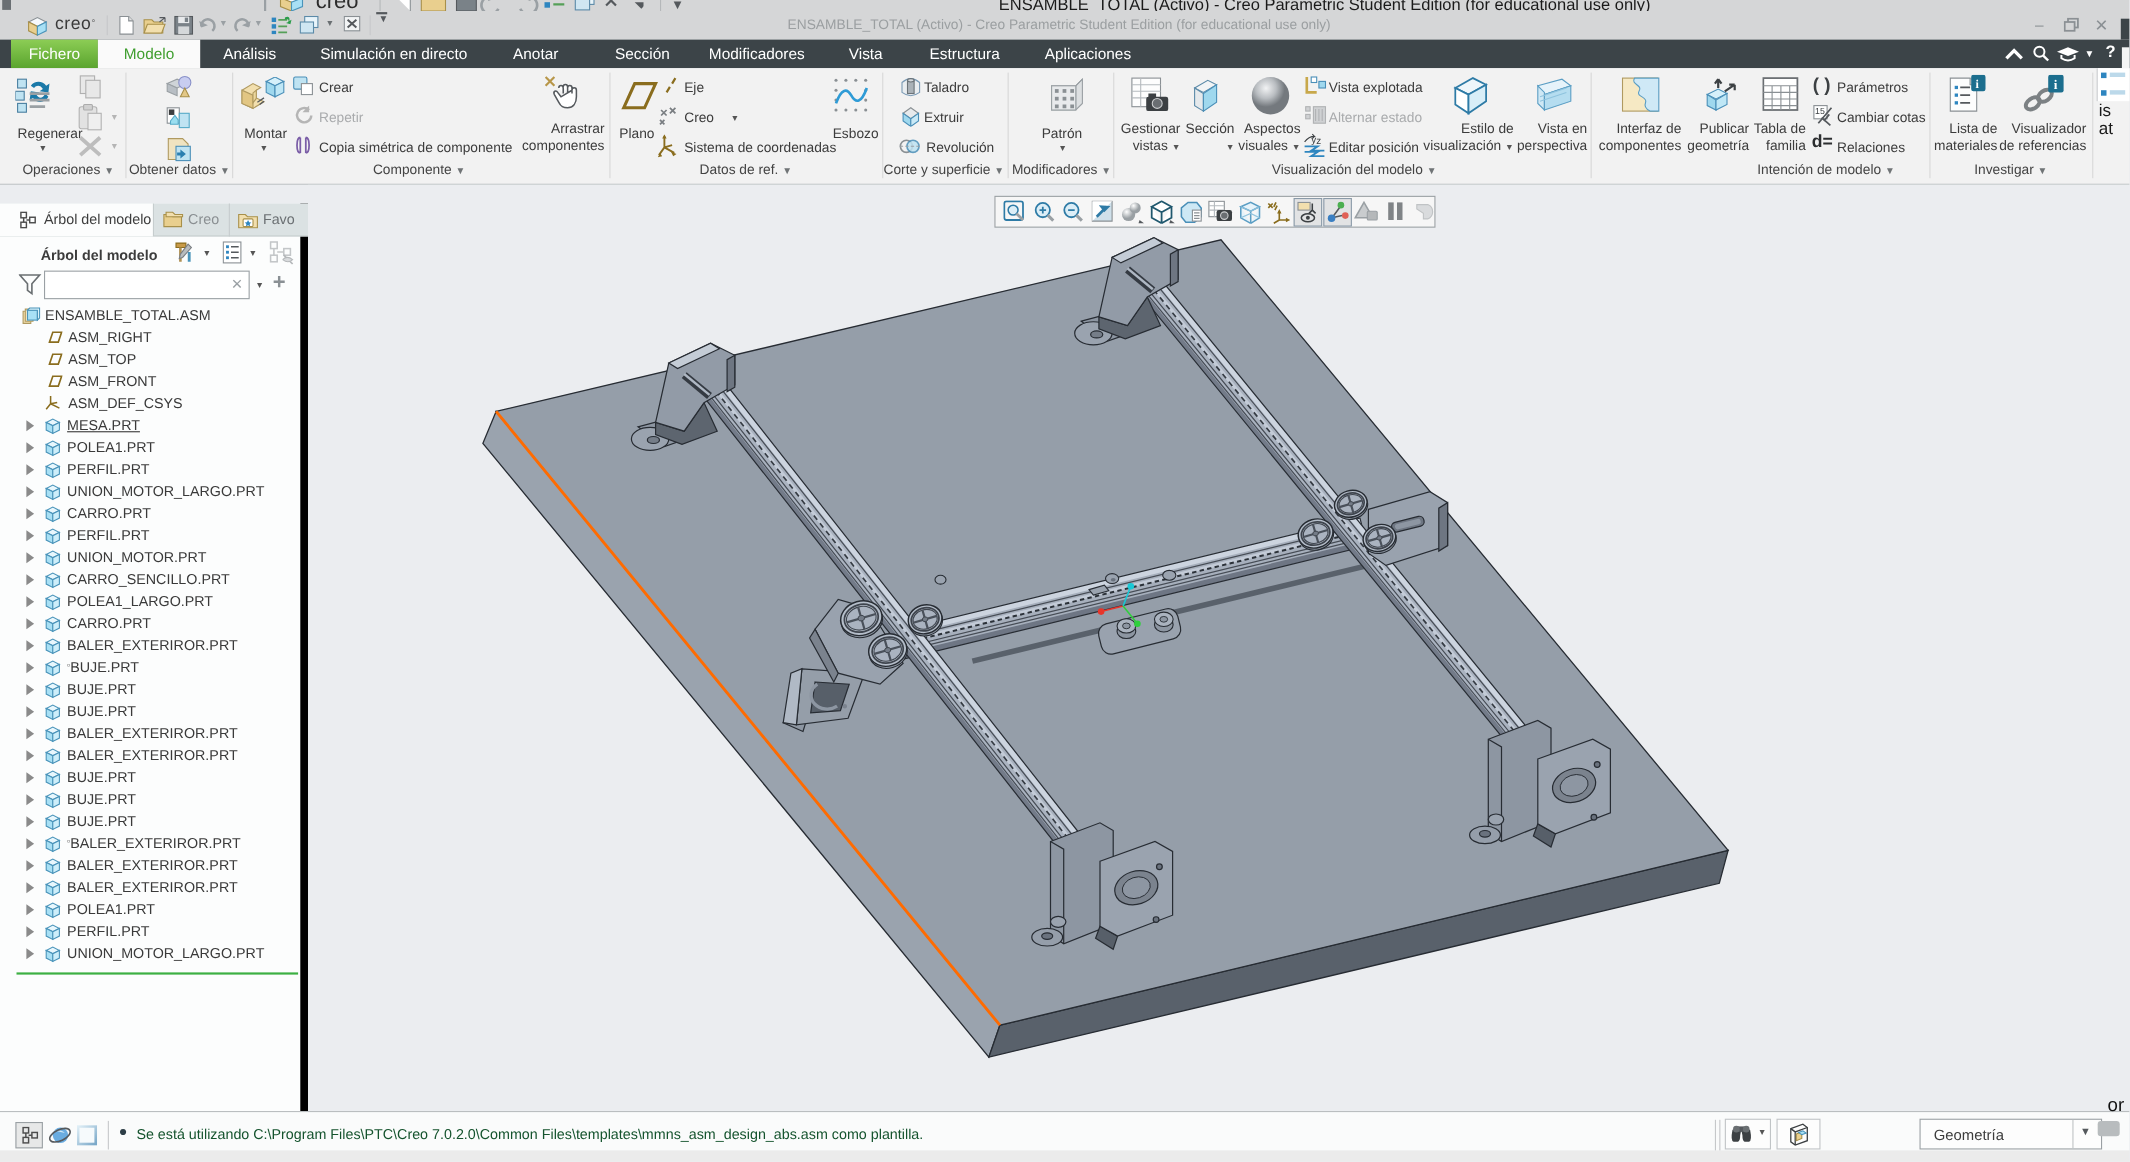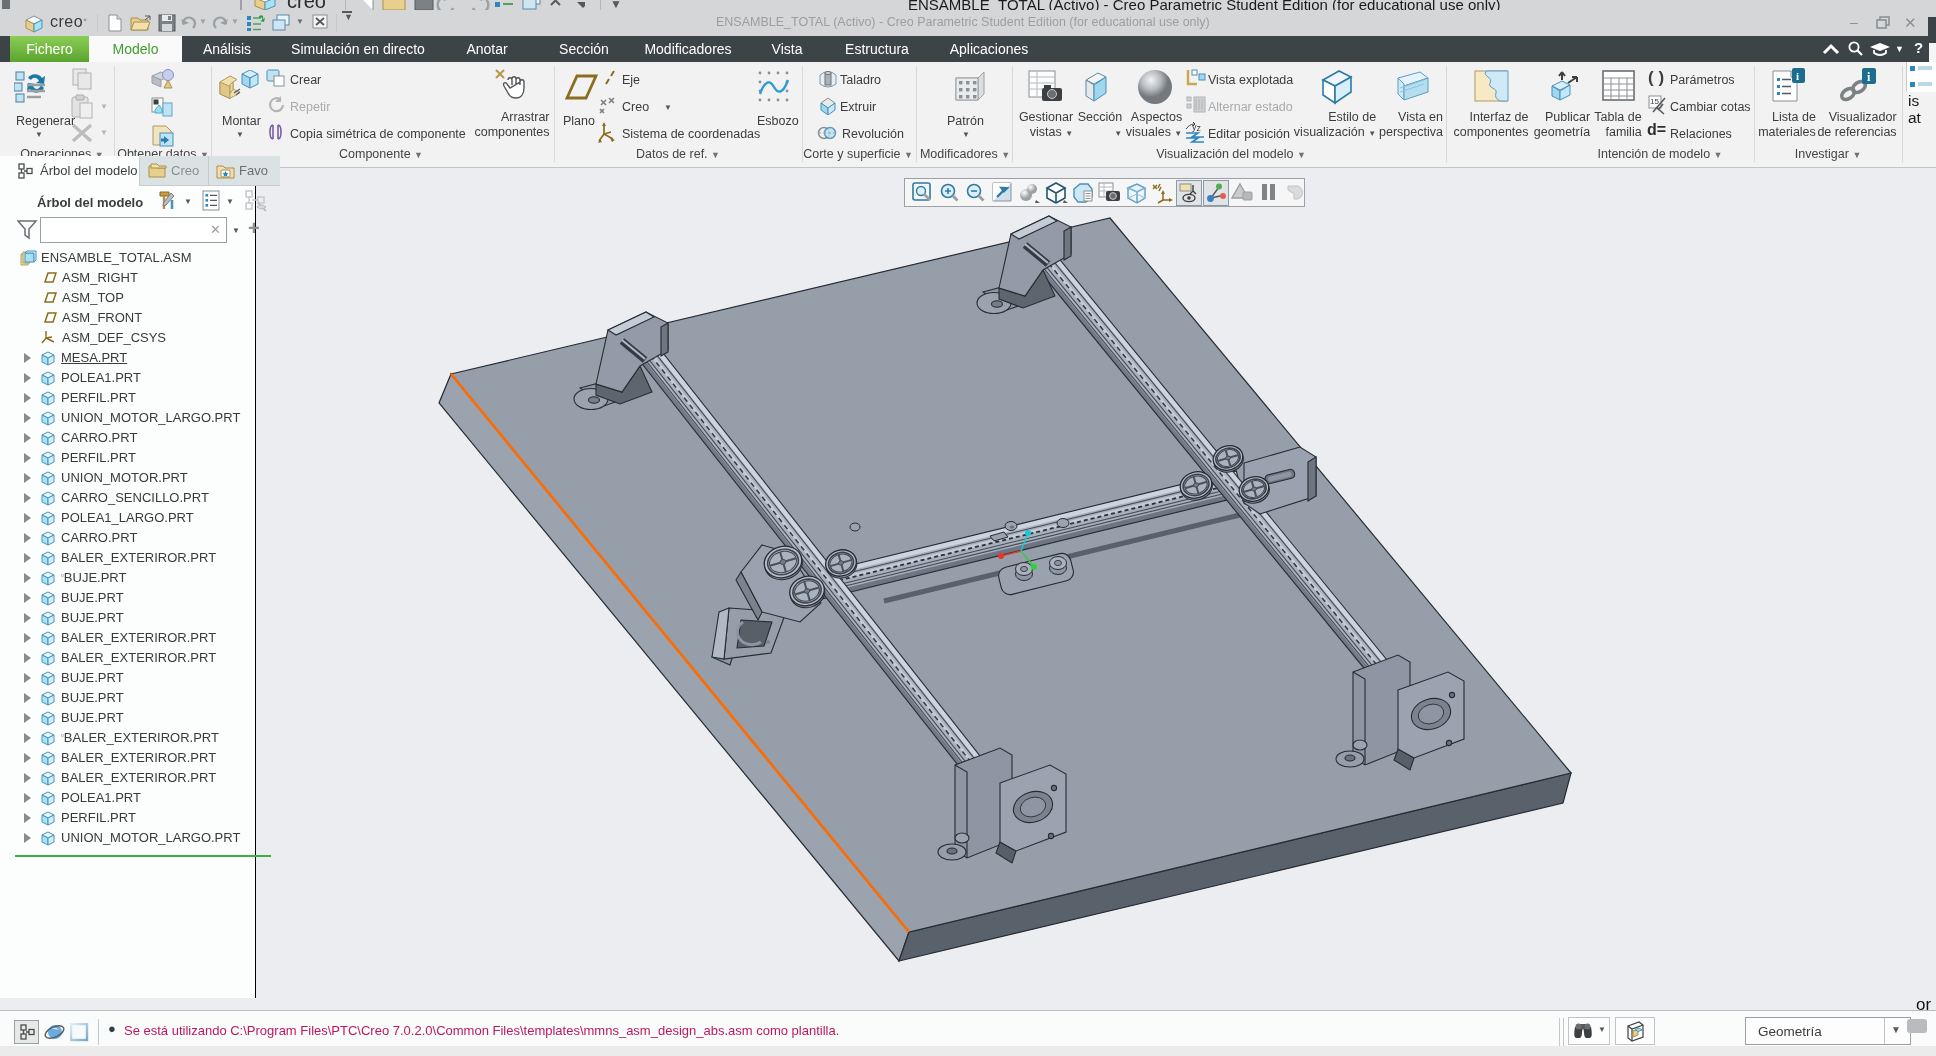--- a/index.html
+++ b/index.html
@@ -20,21 +20,21 @@
 
 #ribbon{left:0;top:62px;width:1936px;height:106px;background:#f2f2f2;border-bottom:1px solid #c0c4c6}
 .gsep{position:absolute;top:4px;height:96px;width:1px;background:#d8d8d8}
 .glabel{position:absolute;top:85px;height:16px;font-size:12.5px;color:#444;white-space:nowrap;transform:translateX(-50%)}
 .glabel b{font-weight:normal;color:#707476;font-size:9px}
 .rlbl{position:absolute;font-size:12.5px;color:#3c3c3c;white-space:nowrap}
 .rlbl2{position:absolute;font-size:12.5px;color:#3c3c3c;white-space:nowrap;text-align:right;transform:translateX(-50%);line-height:14.5px}
 .gray{color:#a9abad !important}
 .dd{font-size:8px;color:#555}
 
-#panel{left:0;top:156px;width:256px;height:842px;background:#fcfdfd;border-right:1px solid #000000}
+#panel{left:0;top:185px;width:280px;height:842px;background:#fcfdfd;border-right:7px solid #000000}
 #viewport{left:280px;top:168px;width:1656px;height:842px;background:#ebedf0;overflow:hidden}
 
 #ptabs{left:0;top:0;width:280px;height:30px;background:#dbe2e3;border-bottom:1px solid #c6cdce}
 .ptab{position:absolute;top:0;height:30px;font-size:13px;color:#3c3c3c}
 
 .trow{position:absolute;left:0;width:278px;height:20px;font-size:13px;color:#3a3a3a;white-space:nowrap}
 .trow .arr{position:absolute;left:24px;top:5px;width:0;height:0;border-left:7px solid #8a8a8a;border-top:5px solid transparent;border-bottom:5px solid transparent}
 .trow .txt{position:absolute;top:2px}
 
 #statusbar{left:0;top:1010px;width:1936px;height:36px;background:#fafbfb;border-top:1px solid #babec0}
@@ -1084,21 +1084,21 @@
         <defs>
           <linearGradient id="sqg" x1="0" y1="0" x2="1" y2="1">
             <stop offset="0" stop-color="#dfeef6"></stop>
             <stop offset="1" stop-color="#7aa8c8"></stop>
           </linearGradient>
         </defs>
         <rect x="1" y="1" width="16" height="16" fill="#f6fafc" stroke="url(#sqg)" stroke-width="2.4"></rect>
       </svg>
 <div class="sep" style="left:98px;top:8px;height:26px"></div>
 <span class="abs" style="left:108px;top:10px;font-size:13px;color:#2d3e46">●</span>
-<span class="abs" style="left:124px;top:12px;font-size:13px;color:#be185d">Se está utilizando C:\Program Files\PTC\Creo 7.0.2.0\Common Files\templates\mmns_asm_design_abs.asm como plantilla.</span>
+<span class="abs" style="left:124px;top:12px;font-size:13px;color:#14532d">Se está utilizando C:\Program Files\PTC\Creo 7.0.2.0\Common Files\templates\mmns_asm_design_abs.asm como plantilla.</span>
 <div class="sep" style="left:1559px;top:7px;height:28px"></div>
       <div class="sep" style="left:1563px;top:7px;height:28px"></div>
 <div class="abs" style="left:1568px;top:6px;width:42px;height:28px;background:#fdfdfd;border:1px solid #c0c4c6"></div>
 <svg class="abs" style="left:1573px;top:11px" width="20" height="17" viewBox="0 0 20 17">
         <path d="M2 5 q-2 10 1 11 h4 q2-1 2-6 l1-5 Z" fill="#3c4043"></path>
         <path d="M18 5 q2 10-1 11 h-4 q-2-1-2-6 l-1-5 Z" fill="#3c4043"></path>
         <rect x="7" y="2" width="6" height="5" fill="#55595d"></rect>
         <circle cx="5.5" cy="4.5" r="3" fill="#6a6f72"></circle>
         <circle cx="14.5" cy="4.5" r="3" fill="#6a6f72"></circle>
       </svg>

